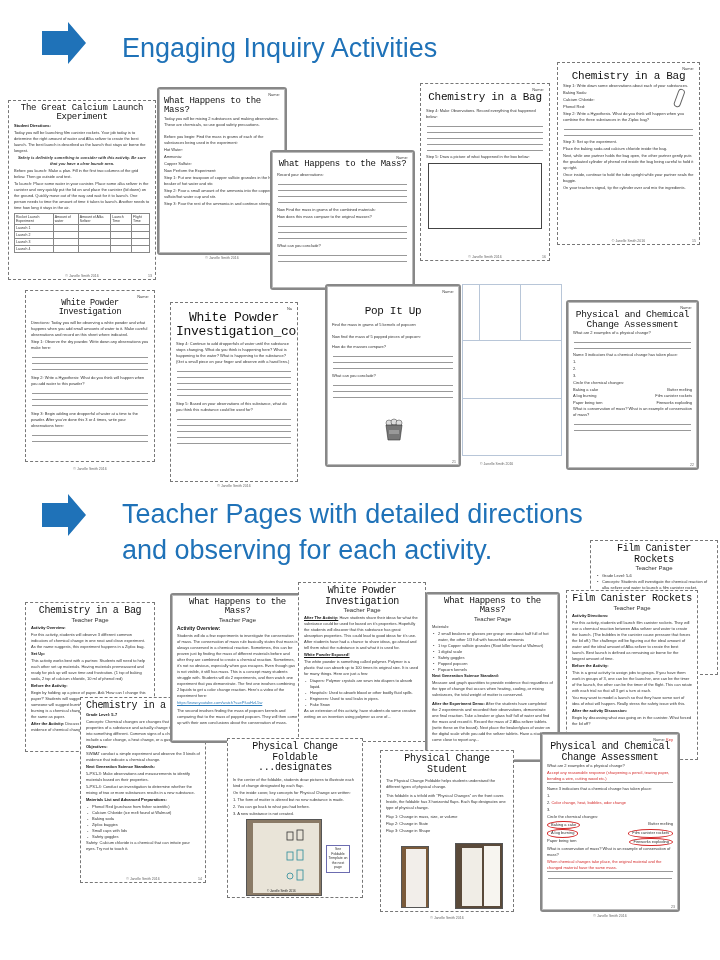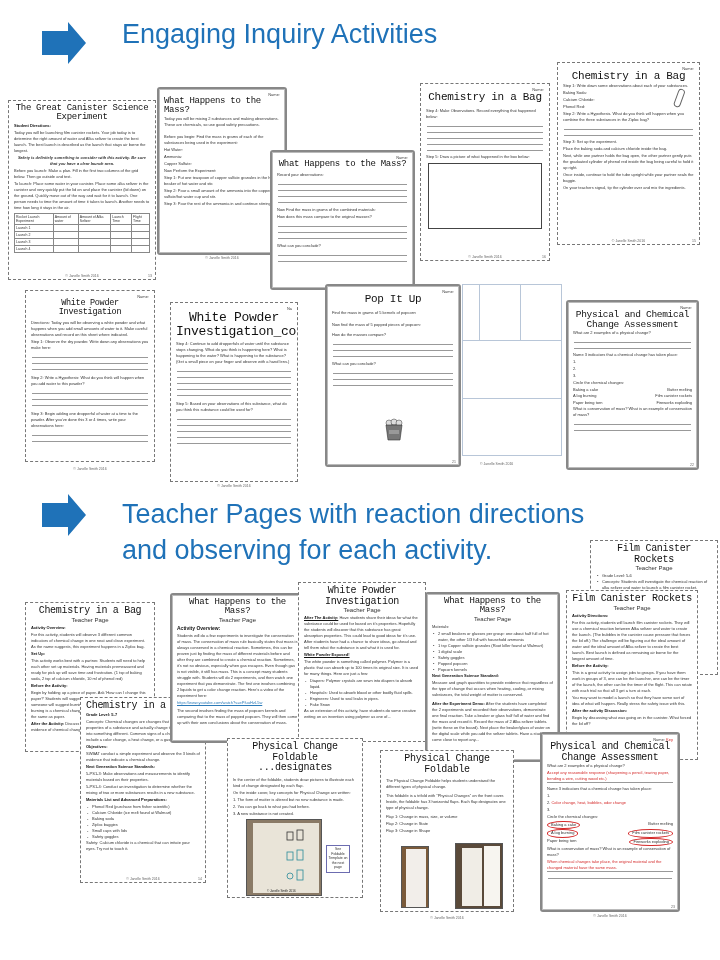--- a/index.html
+++ b/index.html
@@ -34,25 +34,25 @@
   .note-box { position: absolute; border: 1px solid #6c6cb0; font-size: 3.5px; text-align: center; color: #333; padding: 1px; line-height: 1.3; }
   .popcorn { position: absolute; width: 22px; height: 24px; }
 </style>
 </head>
 <body>
 
 <div>
   <svg class="arrow" style="left:42px;top:22px;" viewBox="0 0 44 42">
     <polygon points="0,9 26,9 26,0 44,21 26,42 26,33 0,33" fill="#1f72b8"></polygon>
   </svg>
-  <div class="heading-text" style="left:122px;top:16px;">Engaging Inquiry Activities</div>
+  <div class="heading-text" style="left:122px;top:30px;">Engaging Inquiry Activities</div>
 </div>
 
 <div class="page" style="left:8px;top:100px;width:148px;height:180px;">
-  <div class="title" style="font-size:9px;">The Great Canister Science Experiment</div>
+  <div class="title" style="font-size:9px;">The Great Calcium Launch Experiment</div>
   <div class="txt"><b>Student Directions:</b></div>
   <div class="txt">Today you will be launching film canister rockets. Your job today is to determine the right amount of water and Alka seltzer to create the best launch. The best launch is described as the launch that stays air borne the longest.</div>
   <div class="txt" style="font-style:italic;text-align:center;font-weight:bold;">Safety is definitely something to consider with this activity. Be sure that you have a clear launch area.</div>
   <div class="txt">Before you launch: Make a plan. Fill in the first two columns of the grid below. Then go outside and test.</div>
   <div class="txt">To launch: Place some water in your canister. Place some alka seltzer in the canister and very quickly put the lid on and place the canister (lid down) on the ground. Quickly move out of the way and wait for it to launch. One person needs to time the amount of time it takes to launch. Another needs to time how long it stays in the air.</div>
   <table class="grid">
     <tbody>
         <tr>
       <td>Rocket Launch Experiment</td>
       <td>Amount of water</td>
@@ -203,21 +203,21 @@
 <div style="position:absolute;left:462px;top:284px;width:100px;height:172px;border:1px solid #b8c6d8;background:#fff;">
   <div style="position:absolute;left:0;right:0;top:55px;border-top:1px solid #b8c6d8;"></div>
   <div style="position:absolute;left:0;right:0;top:113px;border-top:1px solid #b8c6d8;"></div>
   <div style="position:absolute;left:16px;top:0;height:55px;border-left:1px solid #b8c6d8;"></div>
   <div style="position:absolute;left:57px;top:0;height:55px;border-left:1px solid #b8c6d8;"></div>
 </div>
 <div style="position:absolute;left:480px;top:462px;font-size:3.5px;color:#666;">© Janelle Smith 2016</div>
 
 <div class="page rough" style="left:325px;top:284px;width:136px;height:183px;">
   <div class="name">Name:</div>
-  <div class="title" style="font-size:11px;">Pop It Up</div>
+  <div class="title" style="font-size:11px;margin-top:12px;">Pop It Up</div>
   <div class="txt" style="margin-top:4px;">Find the mass in grams of 5 kernels of popcorn:</div>
   <div class="txt" style="margin-top:6px;">Now find the mass of 5 popped pieces of popcorn:</div>
   <div class="txt" style="margin-top:4px;">How do the masses compare?</div>
   <div class="line"></div>
     <div class="line"></div>
     <div class="line"></div>
   <div class="txt" style="margin-top:4px;">What can you conclude?</div>
   <div class="line"></div>
     <div class="line"></div>
     <div class="line"></div>
@@ -257,21 +257,21 @@
   <div class="txt">What is conservation of mass? What is an example of conservation of mass?</div>
   <div class="line"></div>
     <div class="line"></div>
   <div class="pg">22</div>
 </div>
 
 <div>
   <svg class="arrow" style="left:42px;top:494px;" viewBox="0 0 44 42">
     <polygon points="0,9 26,9 26,0 44,21 26,42 26,33 0,33" fill="#1f72b8"></polygon>
   </svg>
-  <div class="heading-text" style="left:122px;top:496px;">Teacher Pages with reaction directions</div>
+  <div class="heading-text" style="left:122px;top:496px;">Teacher Pages with detailed directions</div>
   <div class="heading-text" style="left:122px;top:532px;">and observing for each activity.</div>
 </div>
 
 <div class="page" style="left:590px;top:540px;width:128px;height:135px;">
   <div class="title" style="font-size:10px;">Film Canister Rockets</div>
   <div class="subtitle">Teacher Page</div>
   <ul>
     <li>Grade Level: 5-6</li>
     <li>Concepts: Students will investigate the chemical reaction of alka seltzer and water to launch a film canister rocket.</li>
   </ul>
@@ -381,21 +381,21 @@
       <rect x="12" y="22" width="6" height="10" fill="none" stroke="#2a8a9a" stroke-width="0.8"></rect>
       <circle cx="5" cy="48" r="3" fill="none" stroke="#2a8a9a" stroke-width="0.8"></circle>
       <rect x="12" y="42" width="6" height="10" fill="none" stroke="#2a8a9a" stroke-width="0.8"></rect>
     </svg>
     <div style="position:absolute;left:20px;bottom:2px;font-size:3px;color:#222;">© Janelle Smith 2016</div>
   </div>
   <div class="note-box" style="left:98px;top:106px;width:24px;height:28px;">See Foldable Template on the next page</div>
 </div>
 
 <div class="page" style="left:380px;top:750px;width:134px;height:162px;">
-  <div class="title" style="font-size:10px;">Physical Change Foldable</div>
+  <div class="title" style="font-size:10px;">Physical Change Student</div>
   <div class="txt" style="margin-top:3px;">The Physical Change Foldable helps students understand the different types of physical change.</div>
   <div class="txt" style="margin-top:3px;">This foldable is a trifold with "Physical Changes" on the front cover. Inside, the foldable has 3 horizontal flaps. Each flap designates one type of physical change.</div>
   <div class="txt" style="margin-top:3px;">Flap 1: Change in mass, size, or volume</div>
   <div class="txt">Flap 2: Change in State</div>
   <div class="txt">Flap 3: Change in Shape</div>
   <div class="photo" style="left:20px;top:95px;width:28px;height:62px;background:#7a5a3a;">
     <div class="photo-inner" style="left:4px;top:2px;width:20px;height:58px;background:#f2eeea;"></div>
   </div>
   <div class="photo" style="left:74px;top:92px;width:48px;height:66px;background:#5a4a3a;">
     <div class="photo-inner" style="left:6px;top:4px;width:20px;height:58px;background:#f0ede6;"></div>

